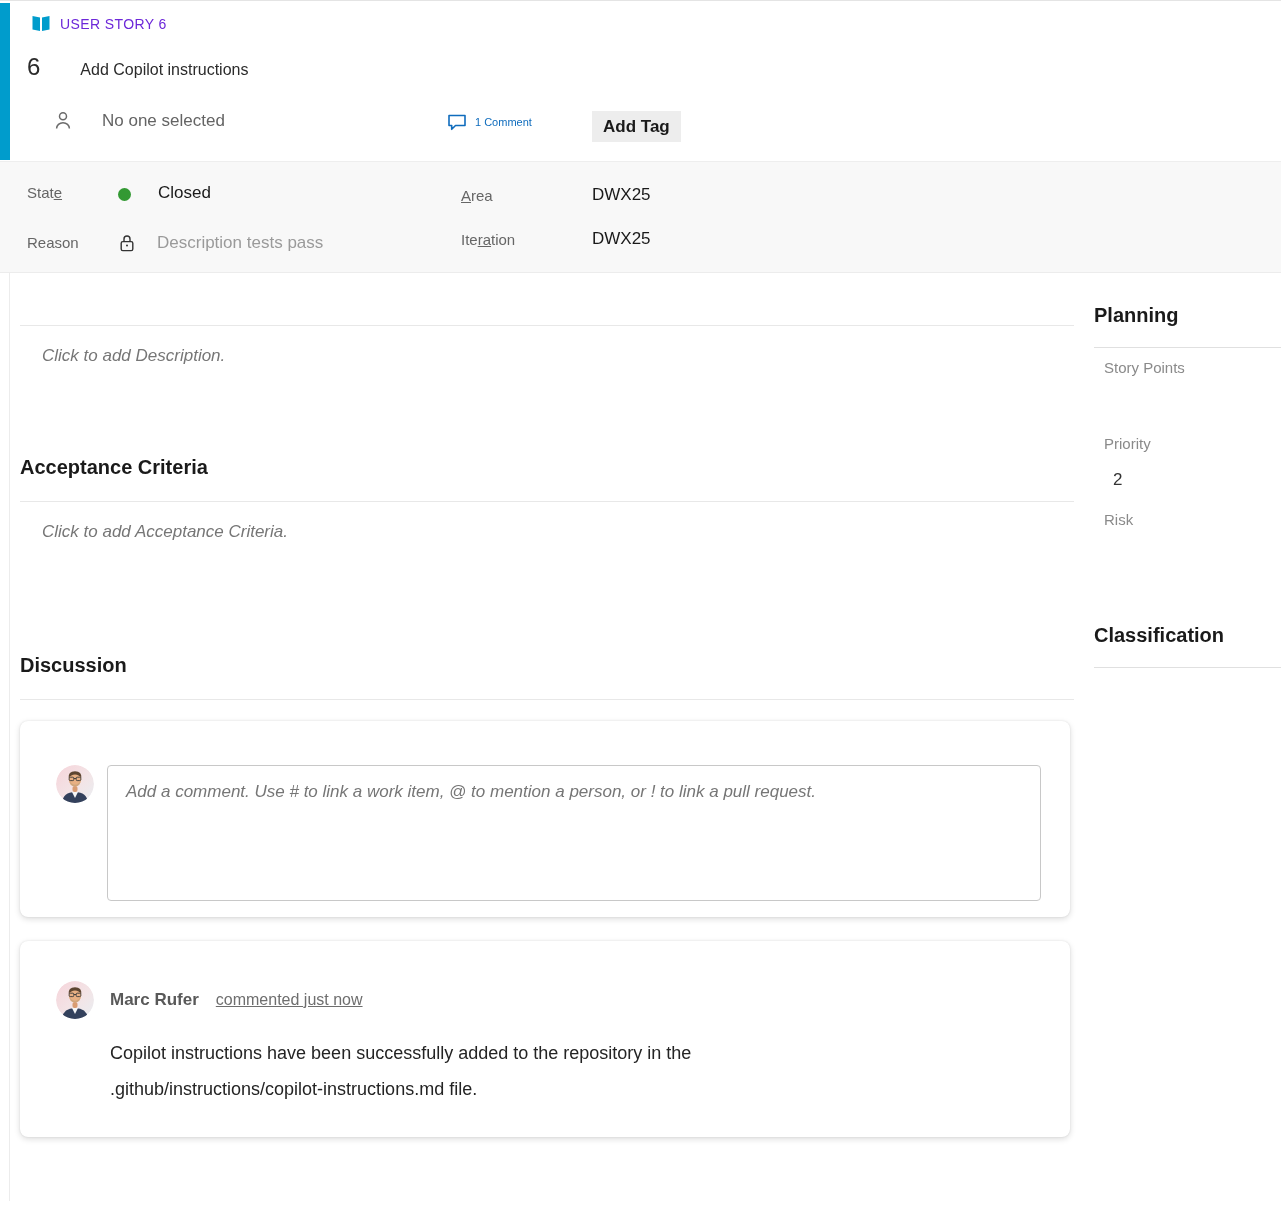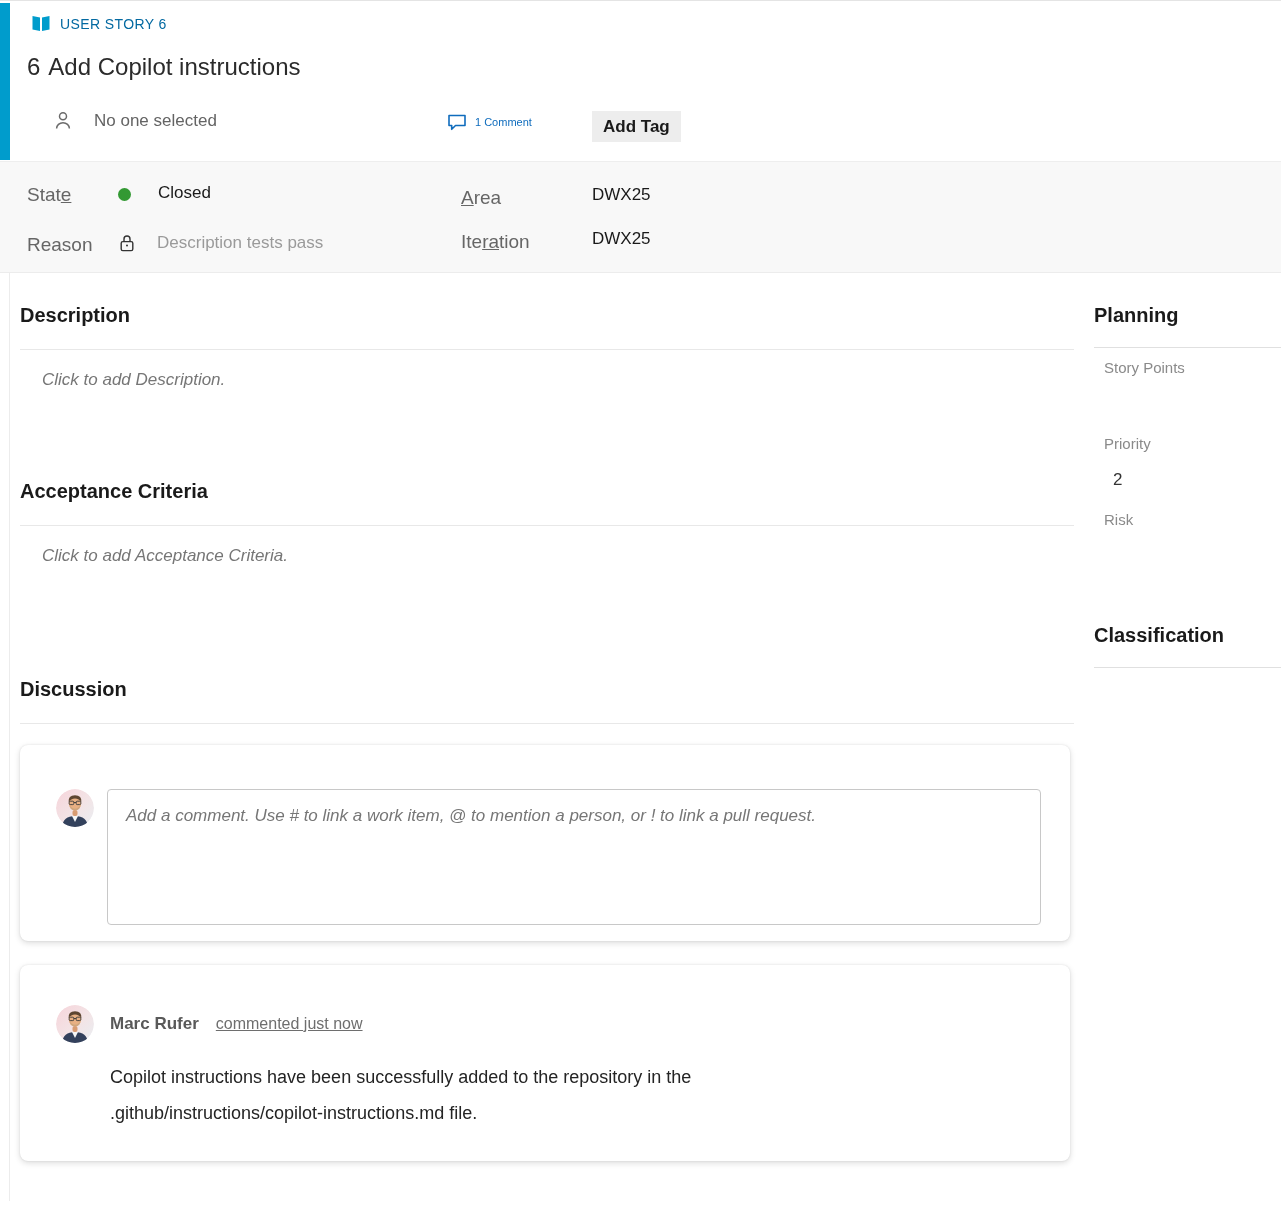--- a/index.html
+++ b/index.html
@@ -8,41 +8,41 @@
   .page {
     position: relative; width: 1281px; height: 1216px;
     background: #fff; overflow: hidden; border-top: 1px solid #e4e4e4;
   }
   .left-divider { position: absolute; left: 9px; top: 160px; width: 1px; height: 1040px; background: #ececec; }
 
   
   .header { position: relative; height: 160px; background: #fff; }
   .accent-bar { position: absolute; left: 0; top: 2px; width: 10px; height: 157px; background: #009CCC; }
   .type-row { position: absolute; left: 31px; top: 13px; display: flex; align-items: center; gap: 9px; }
-  .type-label { font-size: 14px; letter-spacing: 0.4px; color: #0369a1; font-weight: 400; }
+  .type-label { font-size: 14px; letter-spacing: 0.4px; color: #6d28d9; font-weight: 400; }
   .title-row { position: absolute; left: 27px; top: 52px; display: flex; align-items: baseline; }
   .wi-id { font-size: 24px; color: #2b2b2b; }
-  .wi-title { font-size: 24px; color: #2b2b2b; margin-left: 8px; }
+  .wi-title { font-size: 16px; color: #2b2b2b; margin-left: 40px; }
   .assign-row { position: absolute; left: 0; top: 108px; width: 100%; height: 36px; }
-  .assignee { position: absolute; left: 52px; top: 0; display: flex; align-items: center; gap: 20px; cursor: pointer; }
+  .assignee { position: absolute; left: 52px; top: 0; display: flex; align-items: center; gap: 28px; cursor: pointer; }
   .assignee-text { font-size: 17px; color: #646464; }
   .comment-link { position: absolute; left: 446px; top: 2px; display: flex; align-items: center; gap: 7px; cursor: pointer; }
   .comment-link span { font-size: 11px; color: #0f6cbd; }
   .add-tag-btn {
     position: absolute; left: 592px; top: 2px; height: 31px; padding: 0 11px;
     background: #ededed; border: none; font-family: "Liberation Sans", sans-serif;
     font-size: 17px; font-weight: 600; color: #1a1a1a; cursor: pointer;
   }
 
   
   .meta-strip {
     position: relative; height: 112px; background: #f8f8f8;
     border-top: 1px solid #eeeeee; border-bottom: 1px solid #ececec;
   }
-  .m-label { position: absolute; font-size: 19px; color: #666; }
+  .m-label { position: absolute; font-size: 15px; color: #666; }
   .m-label .key { text-decoration: underline; }
   .m-val { position: absolute; font-size: 17px; color: #1a1a1a; }
   .state-dot { position: absolute; left: 118px; top: 26px; width: 13px; height: 13px; border-radius: 50%; background: #339933; }
   .reason-val { color: #9a9a9a; }
   .lock-wrap { position: absolute; left: 118px; top: 71px; }
 
   
   .body-wrap { display: flex; align-items: flex-start; padding-top: 30px; }
   .main-col { margin-left: 20px; width: 1054px; }
   .side-col { margin-left: 20px; width: 187px; }
@@ -154,21 +154,20 @@
 
     <div class="m-label" style="left:461px; top:69px;"><span>Ite</span><span class="key">ra</span><span>tion</span></div>
     <div class="m-val" style="left:592px; top:67px;">DWX25</div>
   </div>
 
   <div class="body-wrap">
 
     <div class="main-col">
 
       <div>
-        <div class="section-title">Description</div>
         <div class="rule"></div>
         <div class="placeholder-text">Click to add Description.</div>
       </div>
 
       <div class="gap-desc-to-acc">
         <div class="section-title">Acceptance Criteria</div>
         <div class="rule"></div>
         <div class="placeholder-text">Click to add Acceptance Criteria.</div>
       </div>
 

